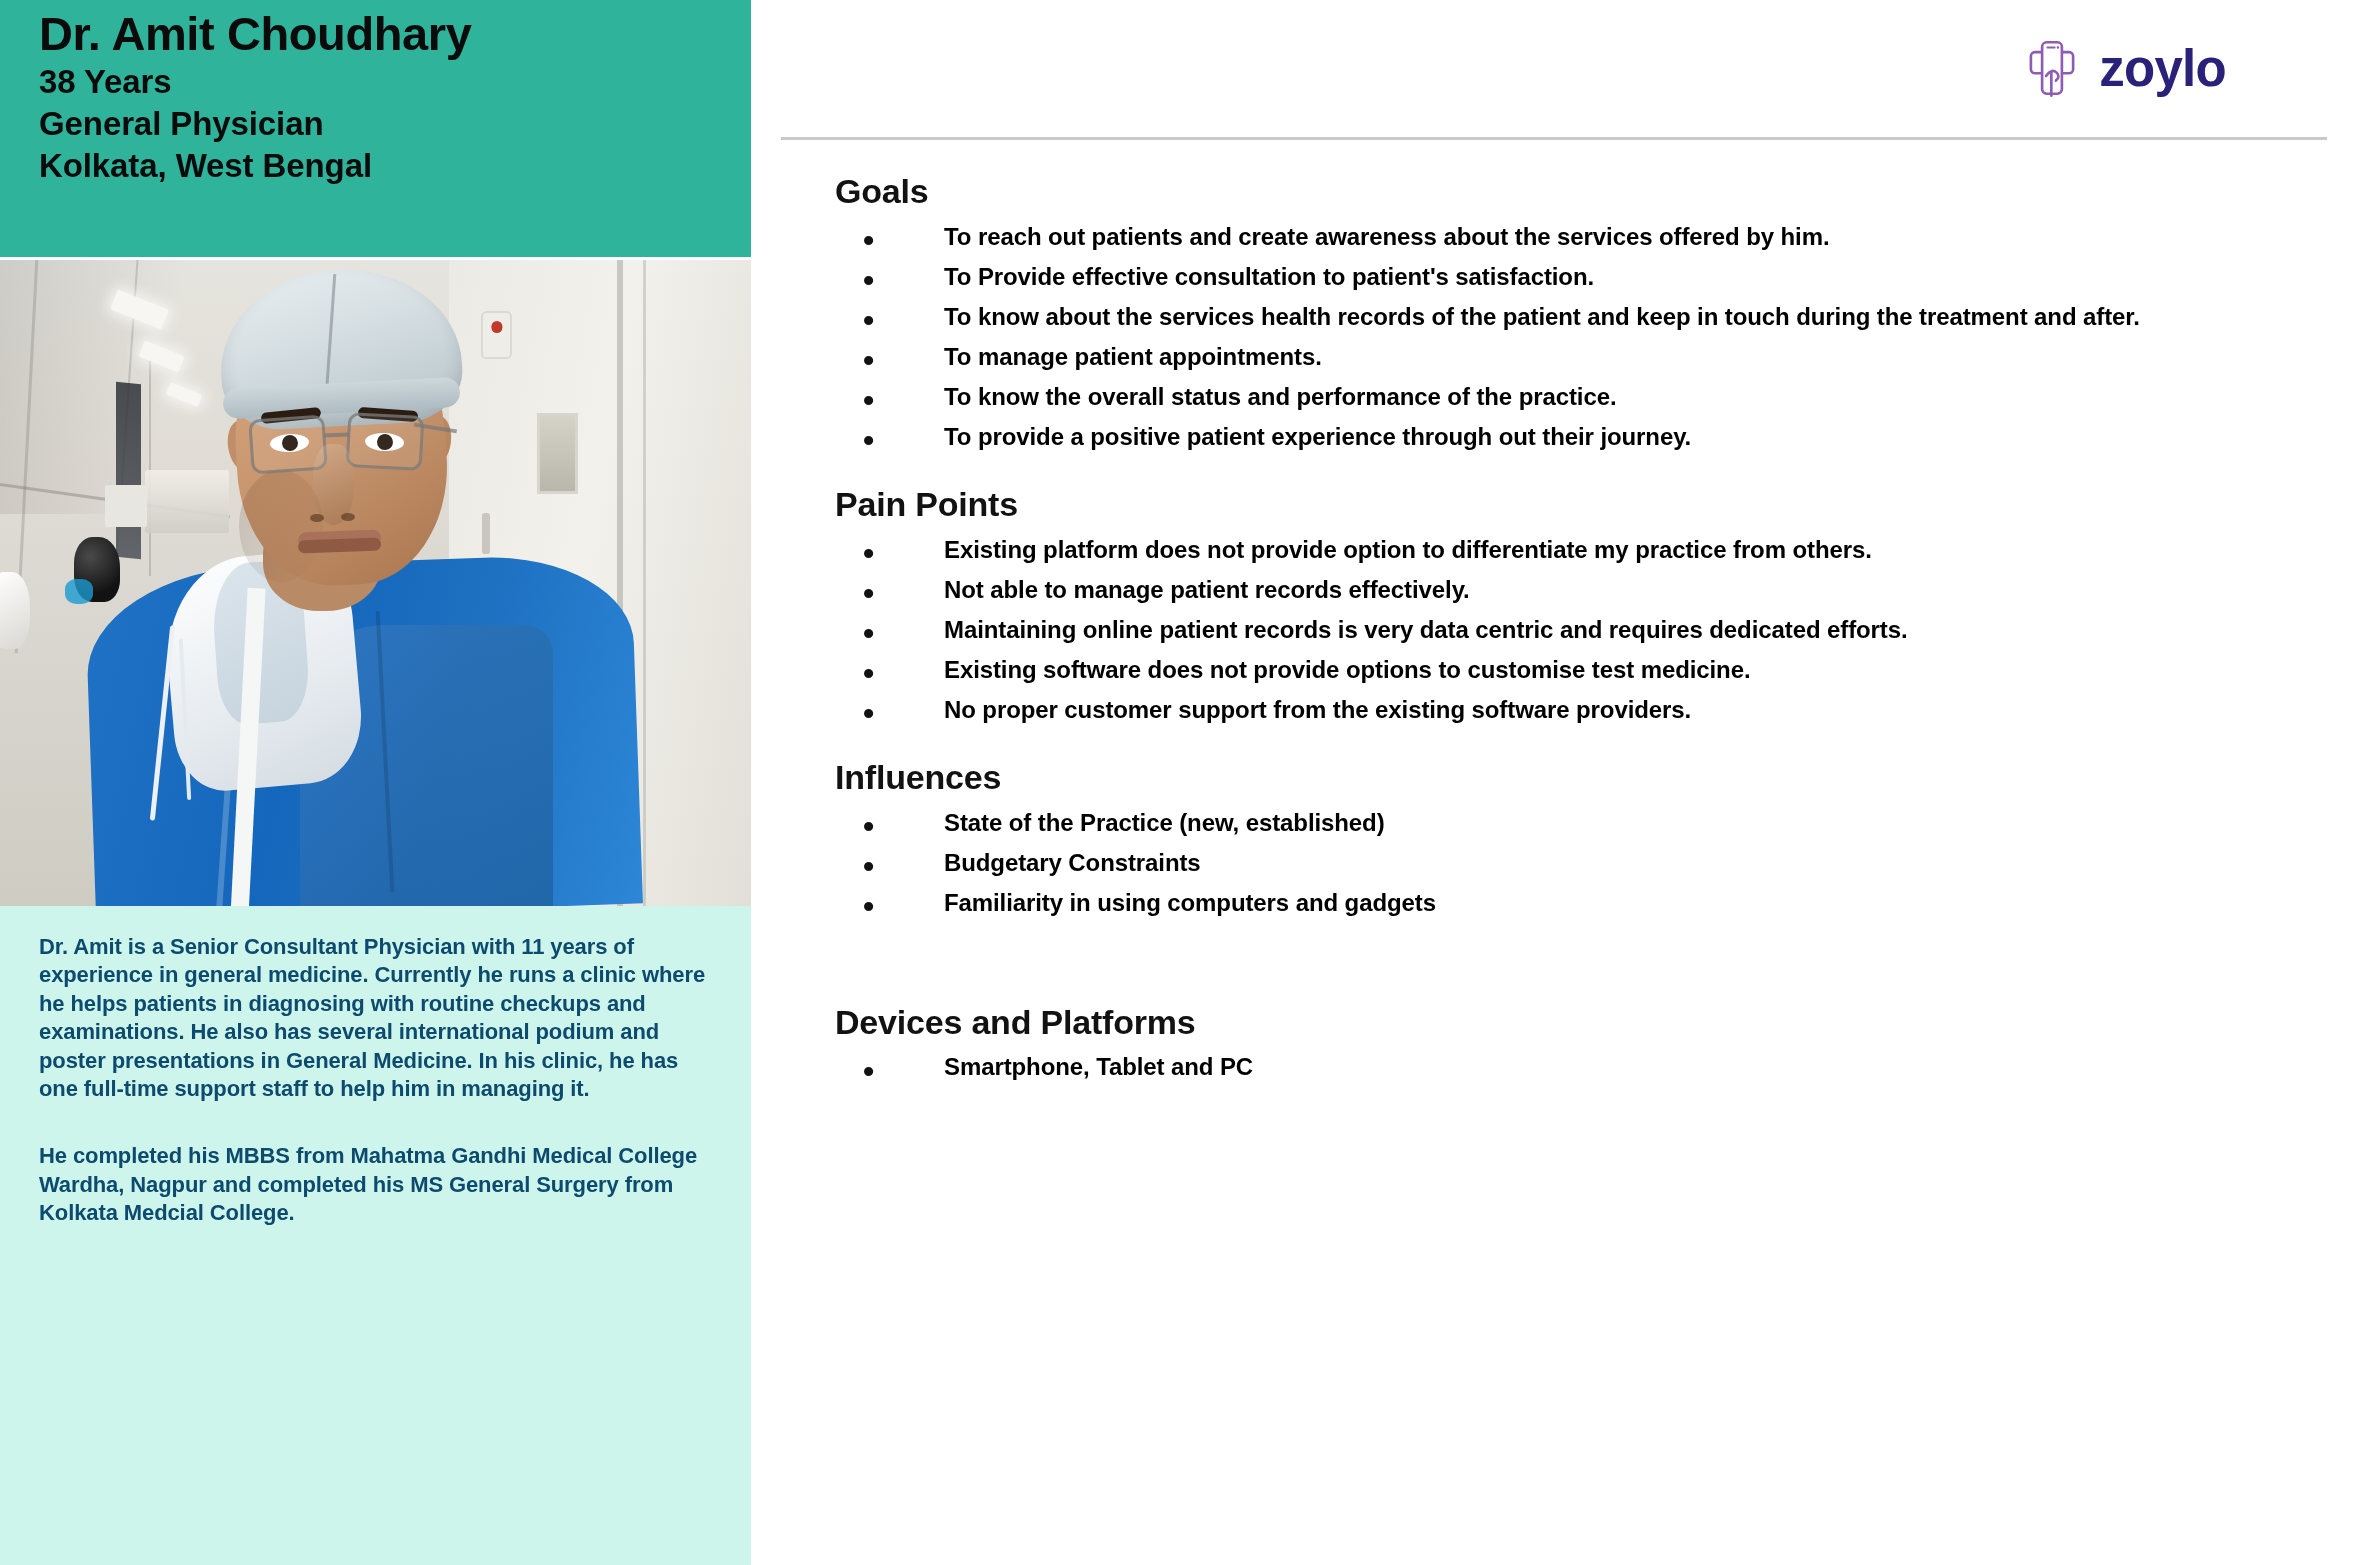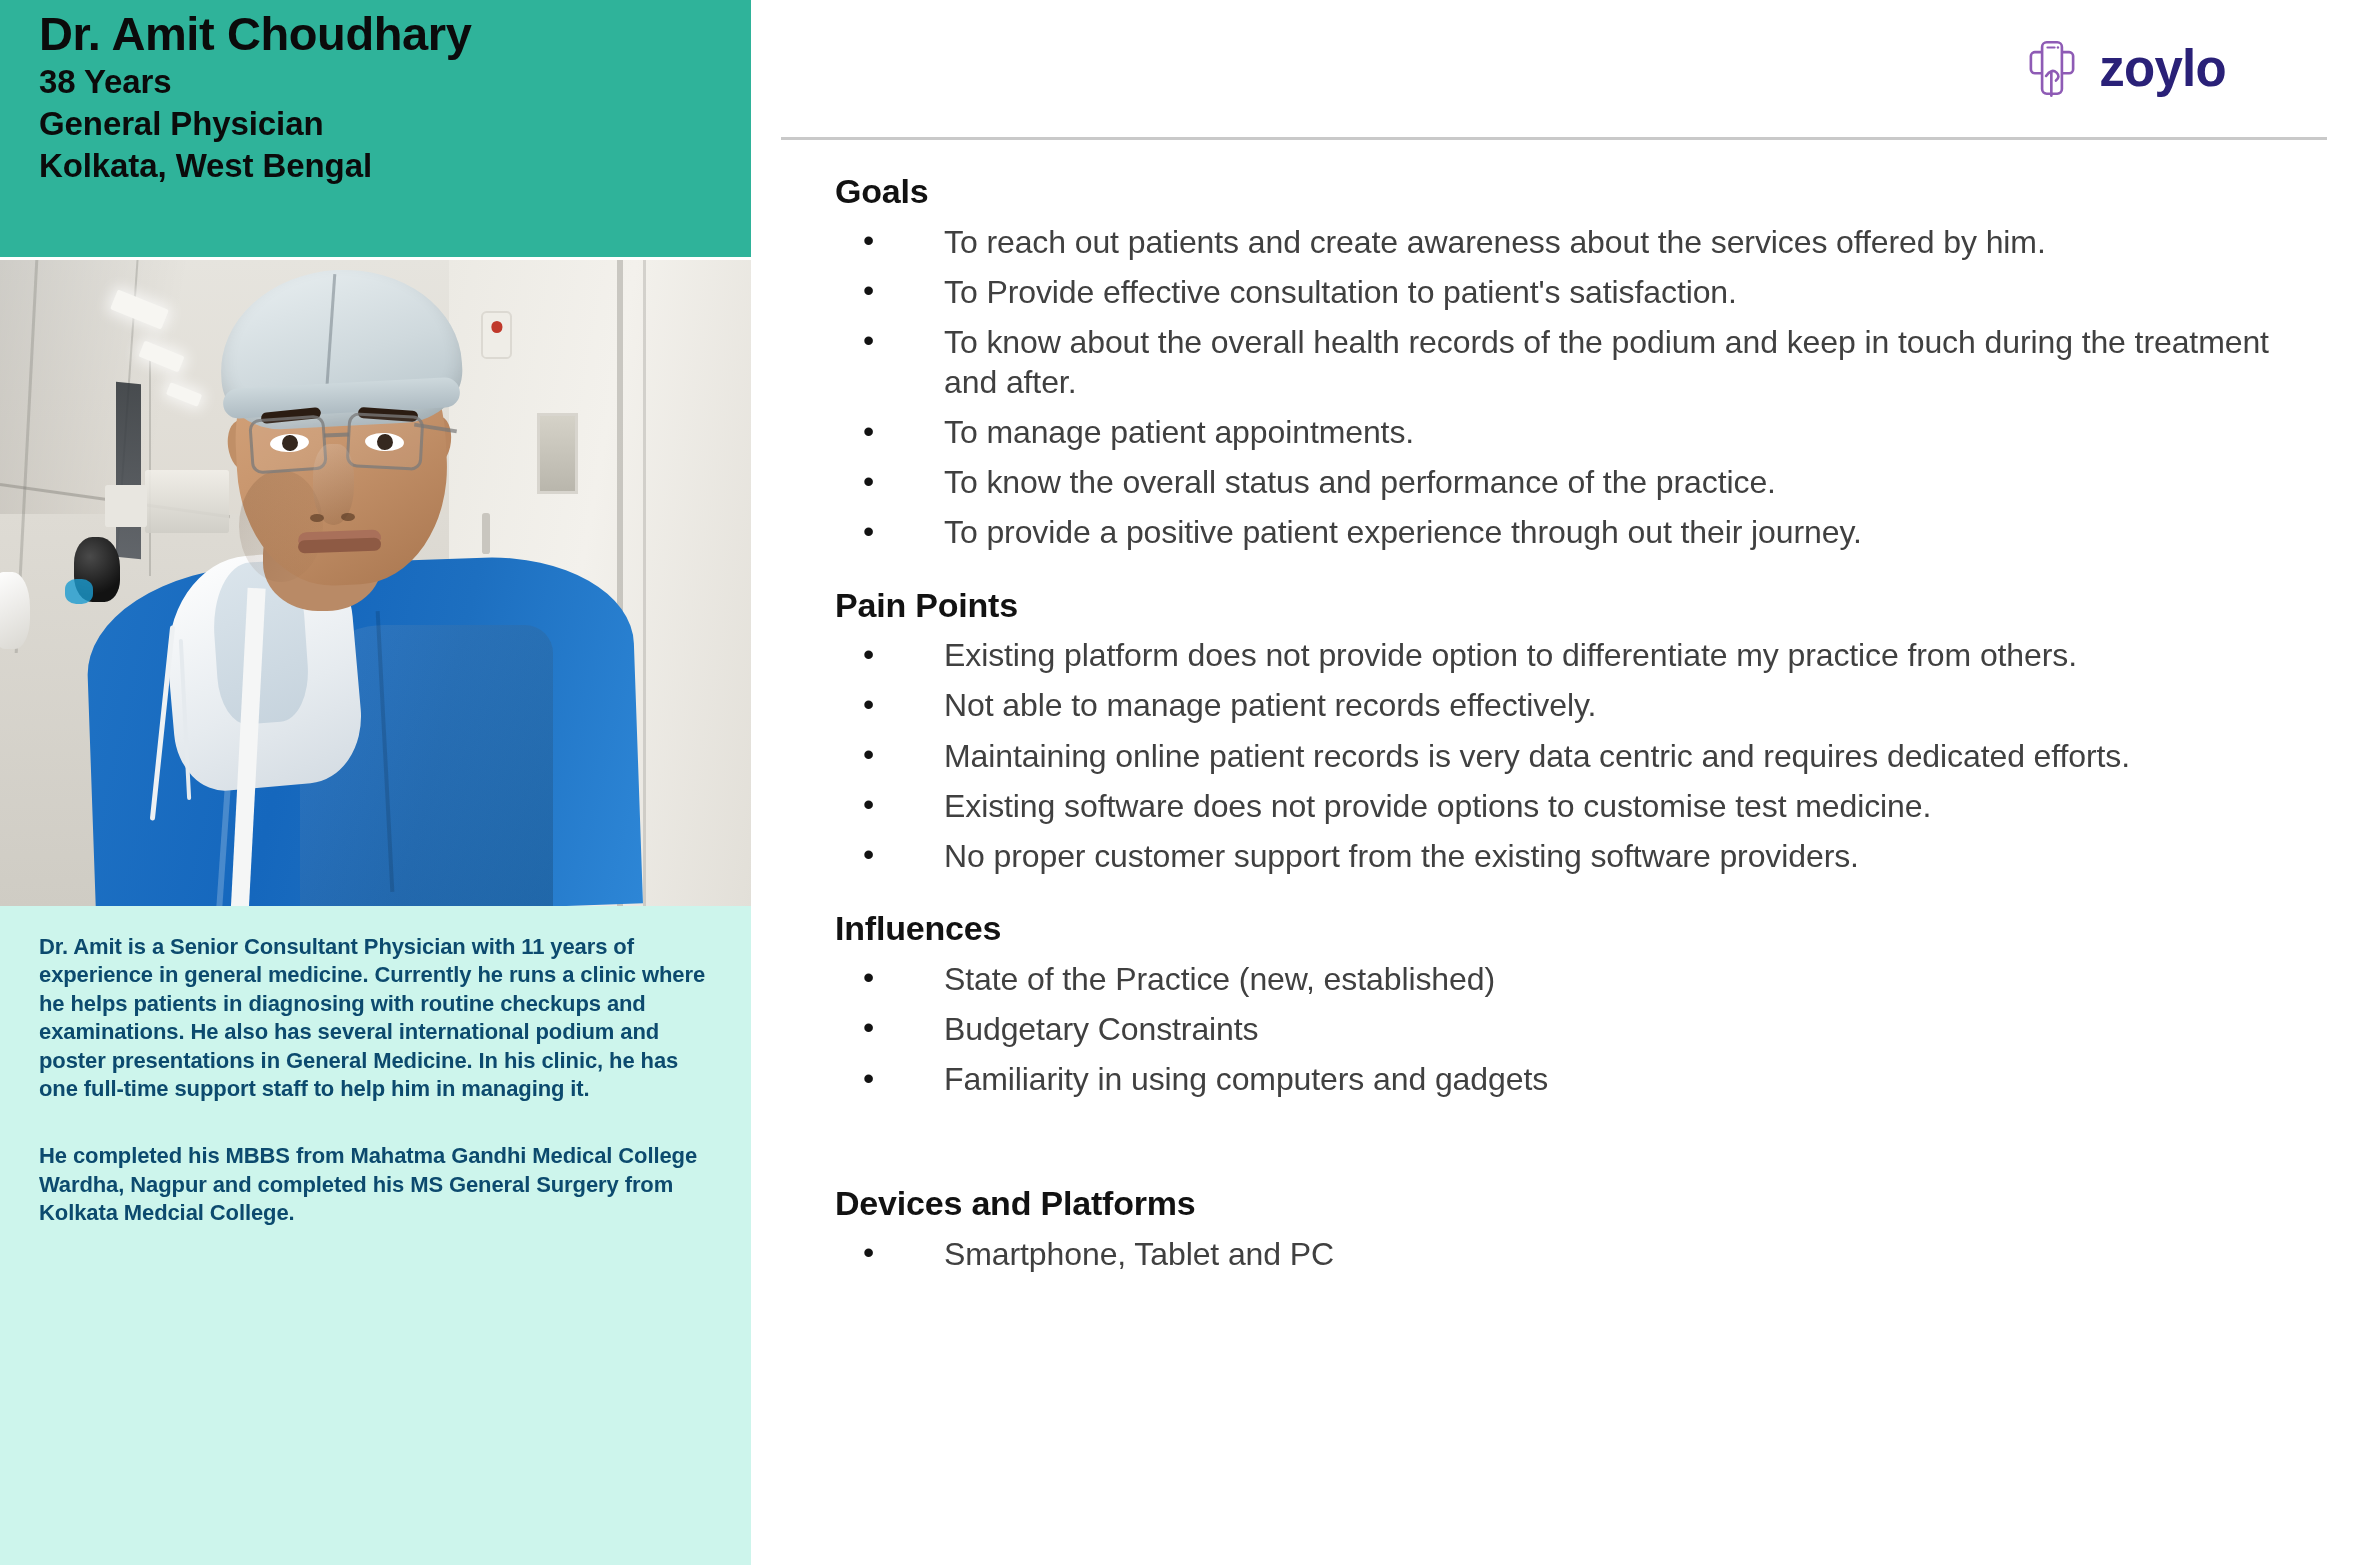--- a/index.html
+++ b/index.html
@@ -516,25 +516,25 @@
     margin: 0 0 9.8px 0;
     line-height: 1.2;
   }
   .sec-list {
     list-style: none;
     margin: 0;
     padding: 0;
   }
   .sec-list li {
     position: relative;
-    font-size: 32px;
-    font-weight: 400;
+    font-size: 24px;
+    font-weight: 700;
     line-height: 1.26;
     letter-spacing: -0.1px;
-    color: #404040;
+    color: #000000;
     padding-left: 109px;
     margin-bottom: 9.8px;
   }
   .sec-list li:last-child { margin-bottom: 0; }
   .sec-list li::before {
     content: "\2022";
     position: absolute;
     left: 28px;
     top: -1.4px;
     font-size: 32px;
@@ -643,21 +643,21 @@
 
   <div class="hr"></div>
 
   <div class="sections">
 
     <div class="sec">
       <h2 class="sec-title">Goals</h2>
       <ul class="sec-list">
         <li>To reach out patients and create awareness about the services offered by him.</li>
         <li>To Provide effective consultation to patient's satisfaction.</li>
-        <li>To know about the overall health records of the podium and keep in touch during the treatment and after.</li>
+        <li>To know about the services health records of the patient and keep in touch during the treatment and after.</li>
         <li>To manage patient appointments.</li>
         <li>To know the overall status and performance of the practice.</li>
         <li>To provide a positive patient experience through out their journey.</li>
       </ul>
     </div>
 
     <div class="sec">
       <h2 class="sec-title">Pain Points</h2>
       <ul class="sec-list">
         <li>Existing platform does not provide option to differentiate my practice from others.</li>

